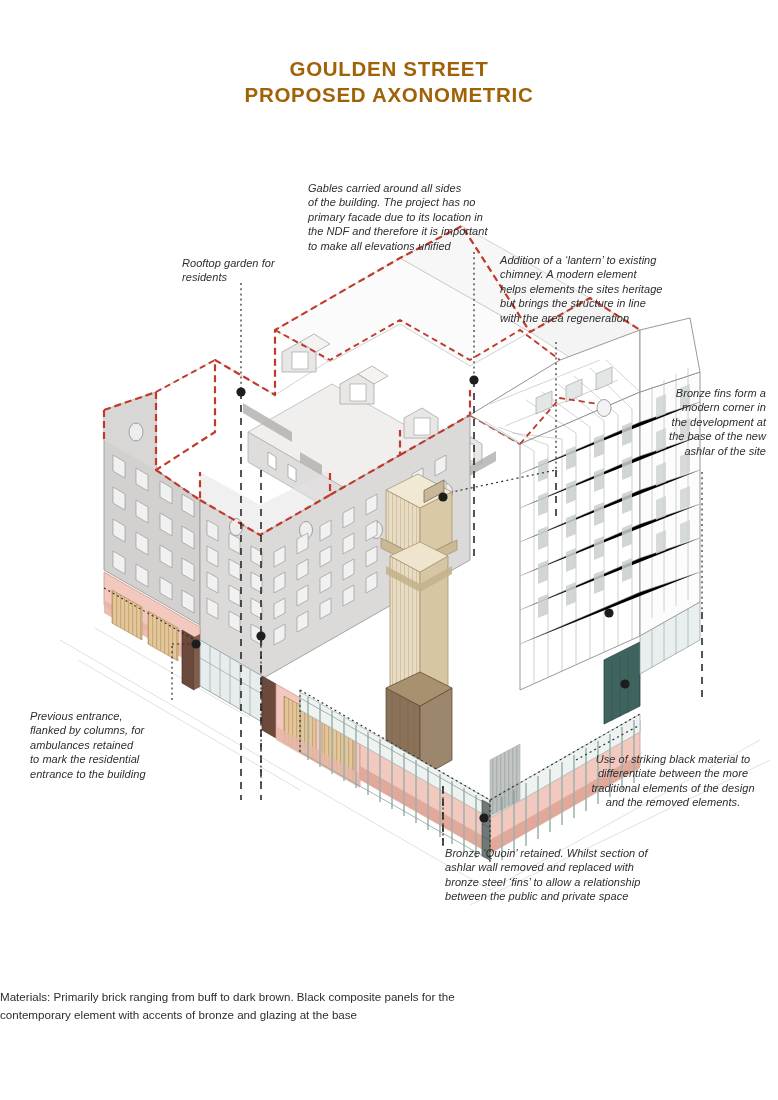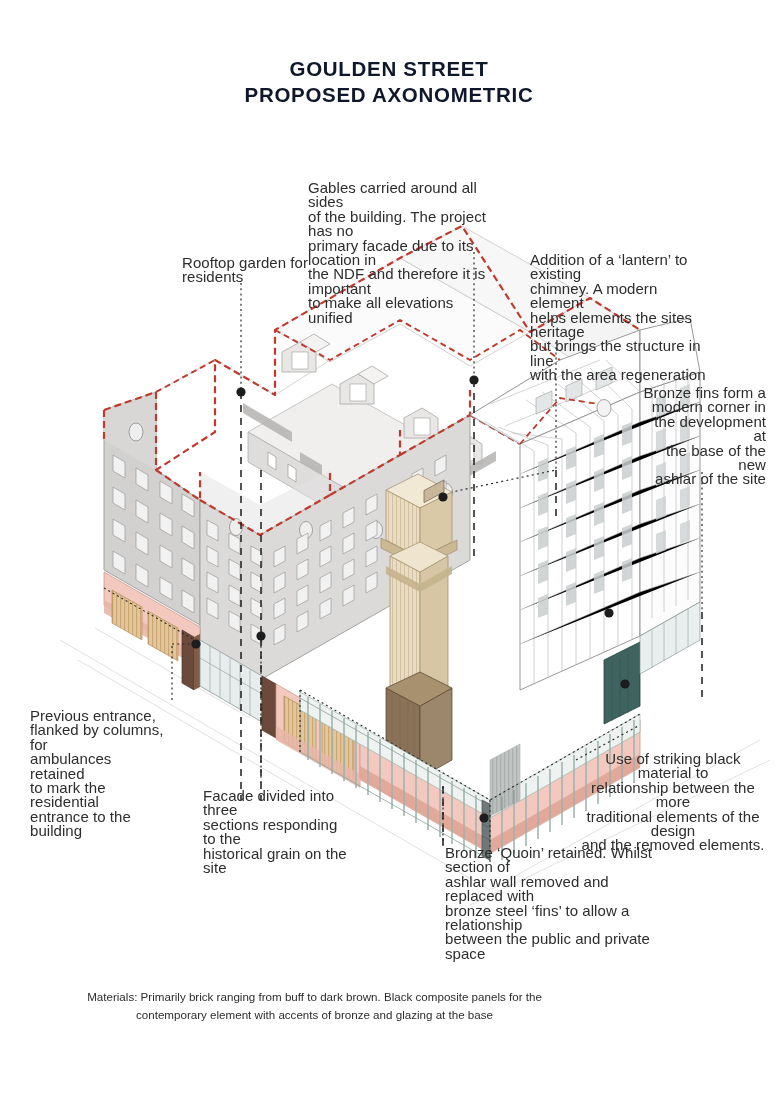--- a/index.html
+++ b/index.html
@@ -9,33 +9,34 @@
     color:#231f20;
   }
   .sheet{position:absolute;inset:0;background:#fff;}
 
   
   #title-block{
     position:absolute;top:56px;left:0;width:778px;text-align:center;
   }
   #title-block .line{
     font-weight:bold;font-size:20.5px;letter-spacing:0.7px;line-height:26px;
-    color:#0f172a;
+    color:#a16207;
   }
 
   
   .annot{
-    position:absolute;font-size:15px;line-height:14.4px;color:#2d2d2d;
+    position:absolute;font-size:11px;line-height:14.4px;color:#2d2d2d;
     letter-spacing:0.05px;
+    font-style:italic;
   }
   .annot.right-align{text-align:left;}
 
   
   #materials-note{
-    position:absolute;left:0;top:988px;width:629px;text-align:center;
+    position:absolute;left:0;top:988px;width:629px;
     font-size:11.6px;line-height:18px;color:#2d2d2d;
   }
 
   
   #axo-drawing{position:absolute;left:0;top:0;width:778px;height:1100px;}
   #axo-drawing svg{display:block;}
 </style>
 </head>
 <body>
 
@@ -542,21 +543,21 @@
     <div>primary facade due to its location in</div>
     <div>the NDF and therefore it is important</div>
     <div>to make all elevations unified</div>
   </div>
 
   <div class="annot" style="left:182px;top:256px;width:130px;">
     <div>Rooftop garden for</div>
     <div>residents</div>
   </div>
 
-  <div class="annot" style="left:530px;top:253px;width:182px;">
+  <div class="annot" style="left:500px;top:253px;width:182px;">
     <div>Addition of a ‘lantern’ to existing</div>
     <div>chimney. A modern element</div>
     <div>helps elements the sites heritage</div>
     <div>but brings the structure in line</div>
     <div>with the area regeneration</div>
   </div>
 
   <div class="annot" style="left:638px;top:386px;width:128px;text-align:right;">
     <div>Bronze fins form a</div>
     <div>modern corner in</div>
@@ -566,29 +567,24 @@
   </div>
 
   <div class="annot right-align" style="left:30px;top:709px;width:140px;">
     <div>Previous entrance,</div>
     <div>flanked by columns, for</div>
     <div>ambulances retained</div>
     <div>to mark the residential</div>
     <div>entrance to the building</div>
   </div>
 
-  <div class="annot" style="left:203px;top:789px;width:150px;">
-    <div>Facade divided into three</div>
-    <div>sections responding to the</div>
-    <div>historical grain on the site</div>
-  </div>
 
   <div class="annot" style="left:580px;top:752px;width:186px;text-align:center;">
     <div>Use of striking black material to</div>
-    <div>relationship between the more</div>
+    <div>differentiate between the more</div>
     <div>traditional elements of the design</div>
     <div>and the removed elements.</div>
   </div>
 
   <div class="annot" style="left:445px;top:846px;width:210px;">
     <div>Bronze ‘Quoin’ retained. Whilst section of</div>
     <div>ashlar wall removed and replaced with</div>
     <div>bronze steel ‘fins’ to allow a relationship</div>
     <div>between the public and private space</div>
   </div>

